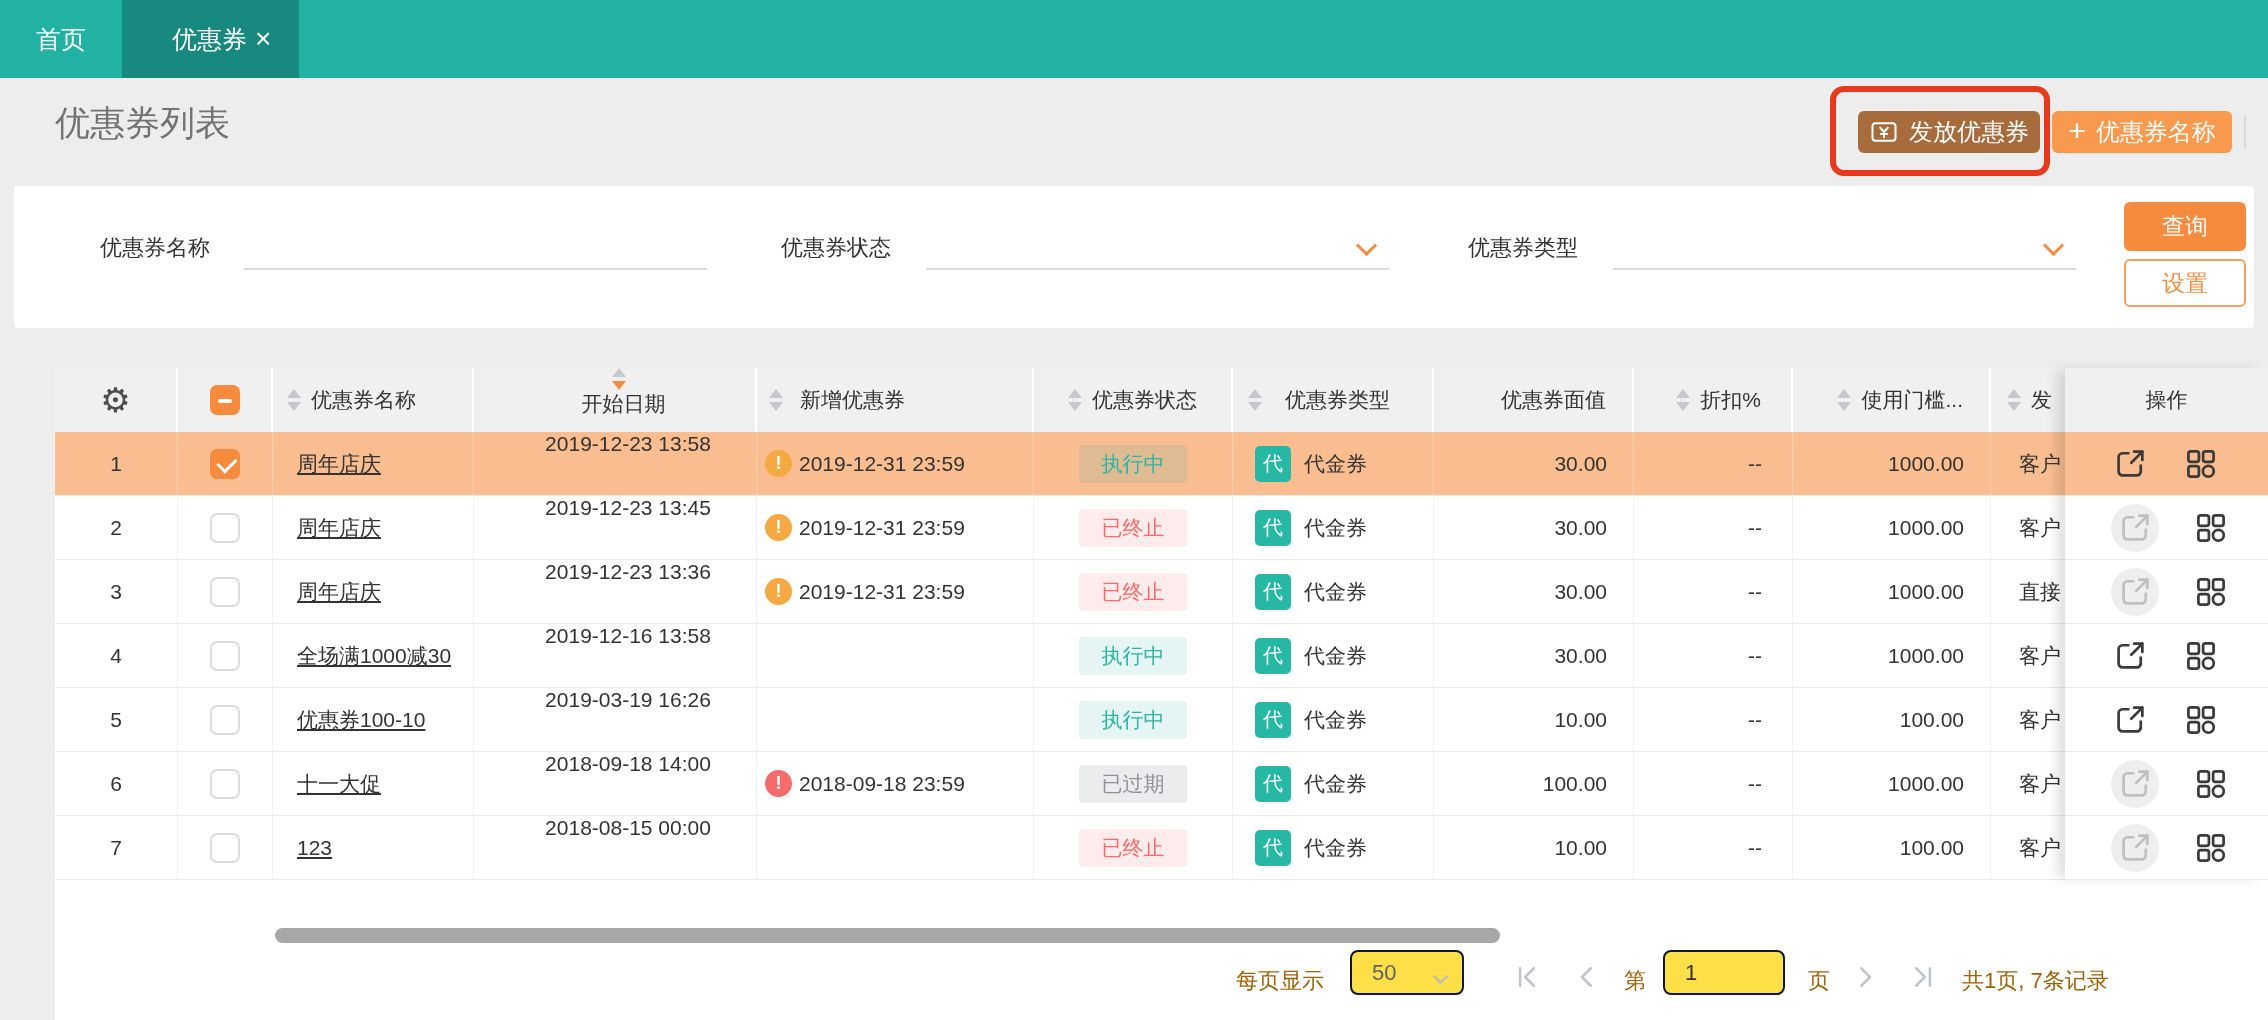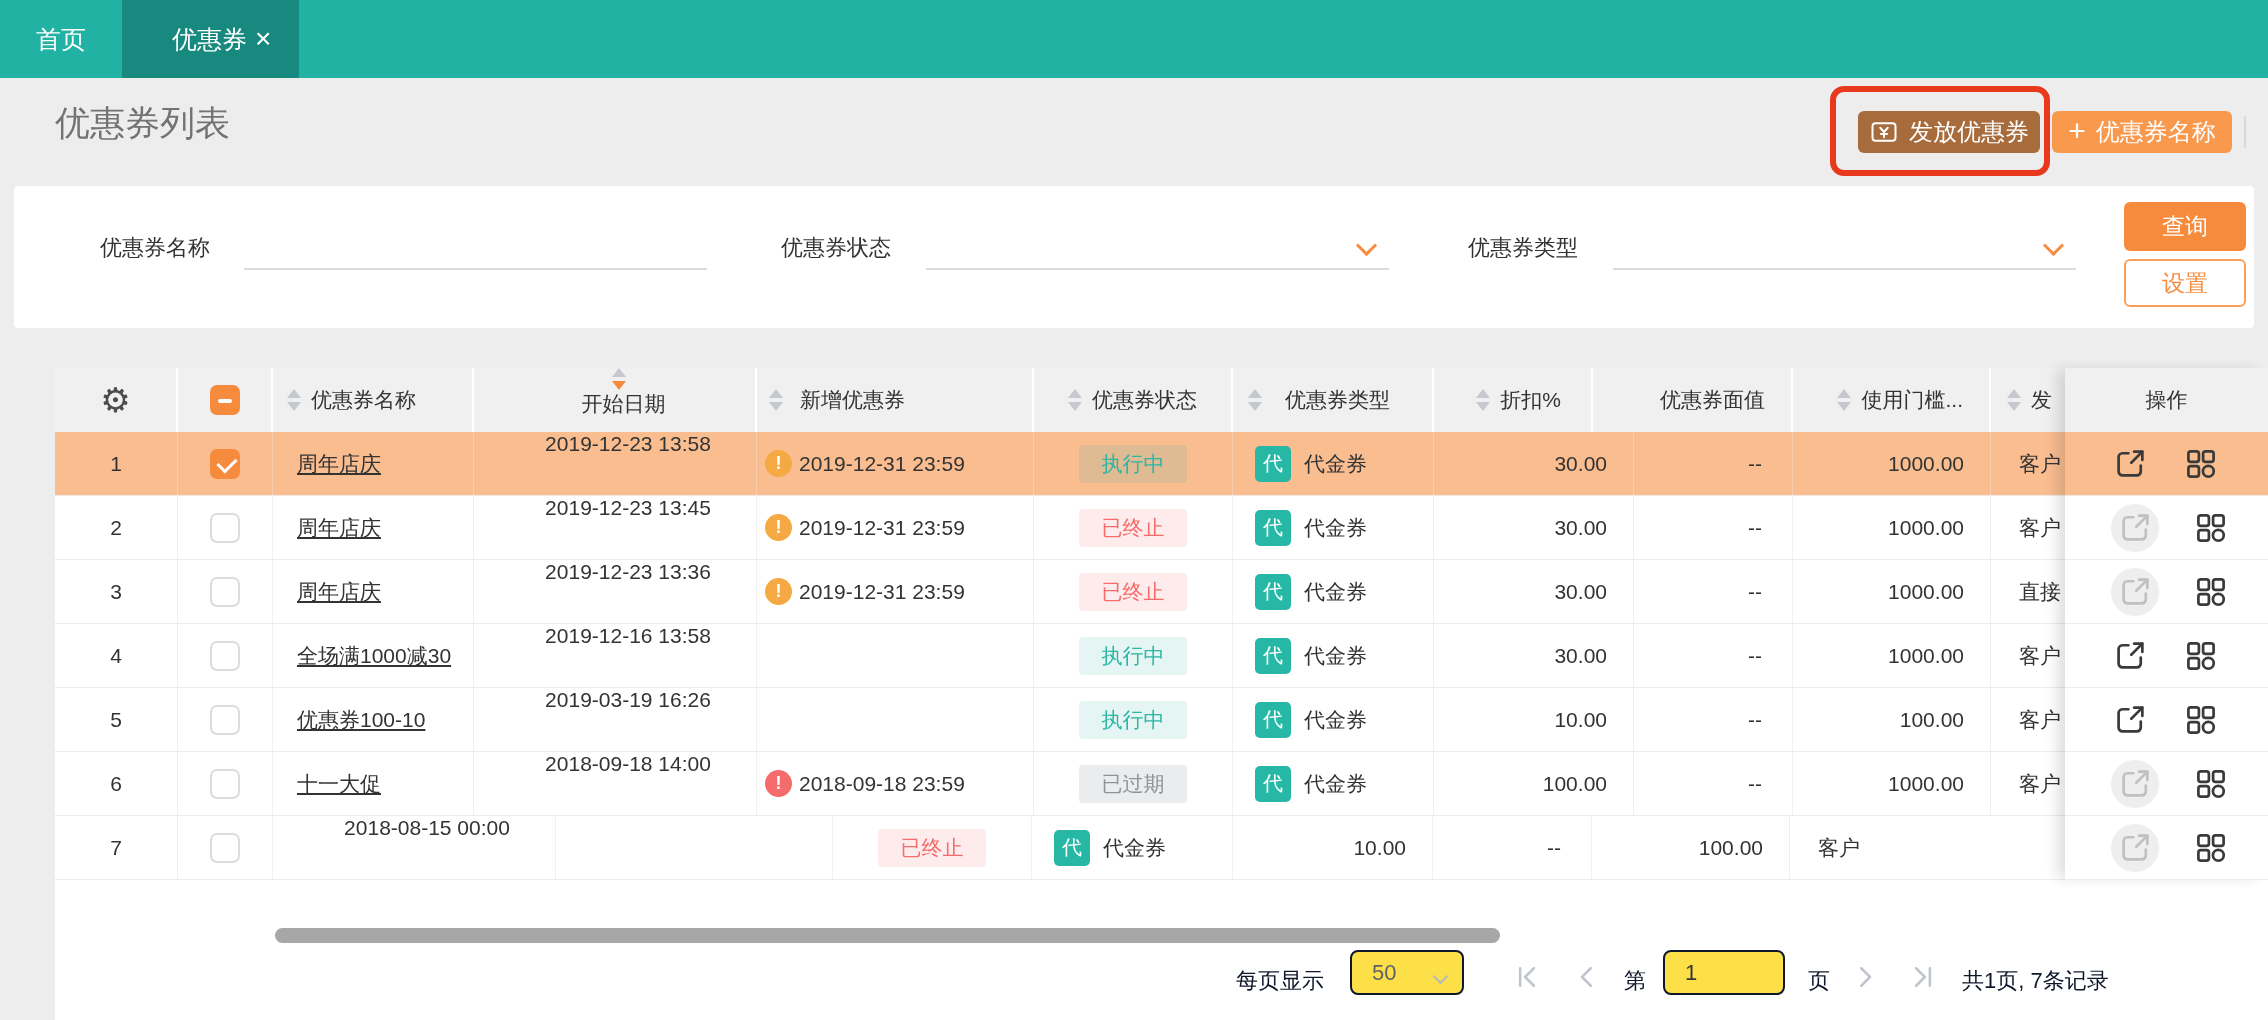--- a/index.html
+++ b/index.html
@@ -93,21 +93,21 @@
   .ops-col { position:absolute; top:0; right:0; width:203px; box-shadow:-10px 0 12px -2px rgba(0,0,0,0.12); }
   .ops-head { height:64px; background:#f0f0f0; display:flex; align-items:center; justify-content:center; font-size:21px; }
   .ops-row { height:64px; background:#fff; border-bottom:1px solid #ebebeb; display:flex; align-items:center;
     padding-left:46px; gap:34px; }
   .ops-row.selected { background:#f9bd90; }
   .icon-btn { display:inline-flex; align-items:center; justify-content:center; color:#3a3a3a; background:none; border:none; }
   .icon-btn.disabled { width:48px; height:48px; border-radius:50%; background:#eeeeee; color:#c0c0c0; }
   
   .hscroll-thumb { position:absolute; left:275px; top:928px; width:1225px; height:15px; border-radius:8px; background:#a7a7a7; }
   
-  .pg-text { position:absolute; top:966px; font-size:22px; color:#0f172a; }
+  .pg-text { position:absolute; top:966px; font-size:22px; color:#a16207; }
   .pg-box { position:absolute; top:950px; height:45px; background:#fde047; border:2px solid #0f172a; border-radius:8px; }
   .pg-select { left:1350px; width:114px; display:flex; align-items:center; padding-left:20px; font-size:22px; color:#606266; }
   .pg-select-chevron { position:absolute; right:16px; top:19px; width:11px; height:11px;
     border-right:2.5px solid #b4b9c2; border-bottom:2.5px solid #b4b9c2; transform:rotate(45deg); }
   .pg-input { left:1663px; width:122px; font-size:22px; color:#333; padding-left:20px; outline:none; }
   .pg-nav { position:absolute; top:962px; background:none; border:none; color:#c0c4cc; display:flex; }
 </style>
 </head>
 <body>
 
@@ -193,29 +193,29 @@
         </span>
       <span>优惠券状态</span>
     </div>
     <div class="th col-type" style="padding-left:15px;">
       <span class="sort">
           <i class="up"></i>
           <i class="down"></i>
         </span>
       <span>优惠券类型</span>
     </div>
+    <div class="th col-value">
+      <span>优惠券面值</span>
+    </div>
     <div class="th col-disc">
       <span class="sort">
           <i class="up"></i>
           <i class="down"></i>
         </span>
       <span>折扣%</span>
-    </div>
-    <div class="th col-value">
-      <span>优惠券面值</span>
     </div>
     <div class="th col-thresh">
       <span class="sort">
           <i class="up"></i>
           <i class="down"></i>
         </span>
       <span>使用门槛...</span>
     </div>
     <div class="th col-dispatch" style="padding-left:16px;">
       <span class="sort">
@@ -442,20 +442,23 @@
     <div class="td col-dispatch">
       <span>客户</span>
     </div>
   </div>
       <div class="tr">
     <div class="td col-gear">
       <span>7</span>
     </div>
     <div class="td col-check">
       <span class="checkbox"></span>
+    </div>
+    <div class="td col-name">
+      <a class="name-link">123</a>
     </div>
     <div class="td col-start">
       <span>2018-08-15 00:00</span>
     </div>
     <div class="td col-end"></div>
     <div class="td col-status">
       <span class="status-badge st-terminated">已终止</span>
     </div>
     <div class="td col-type">
       <span class="type-badge">代</span>

